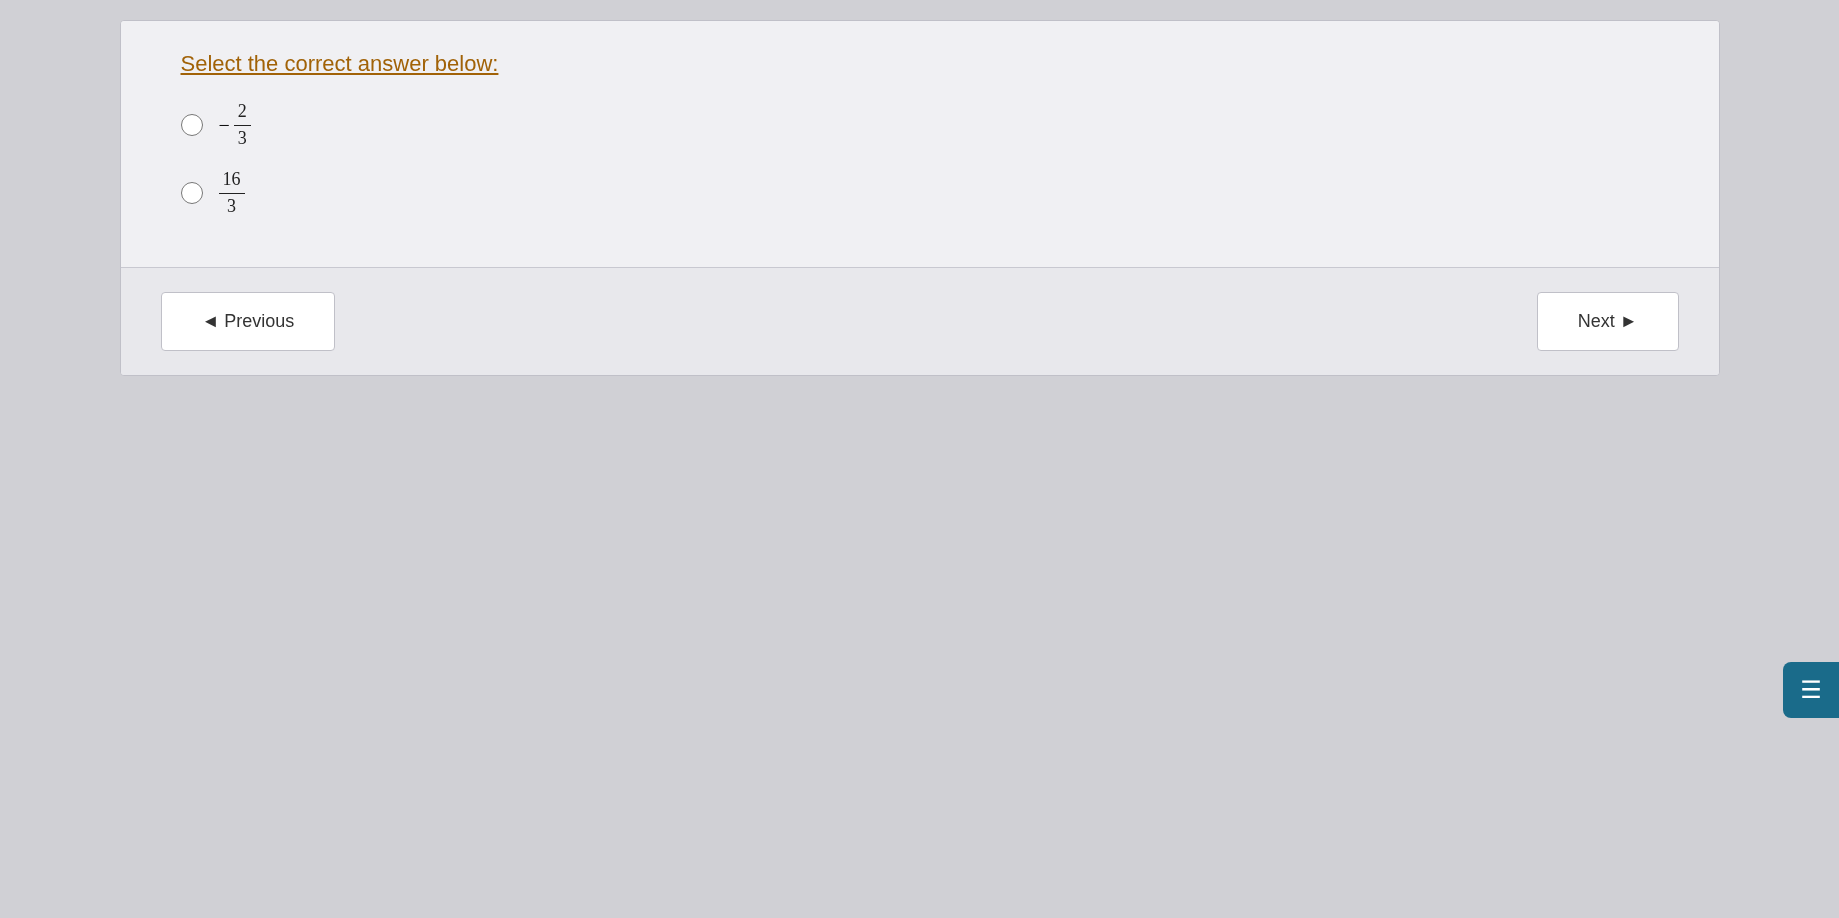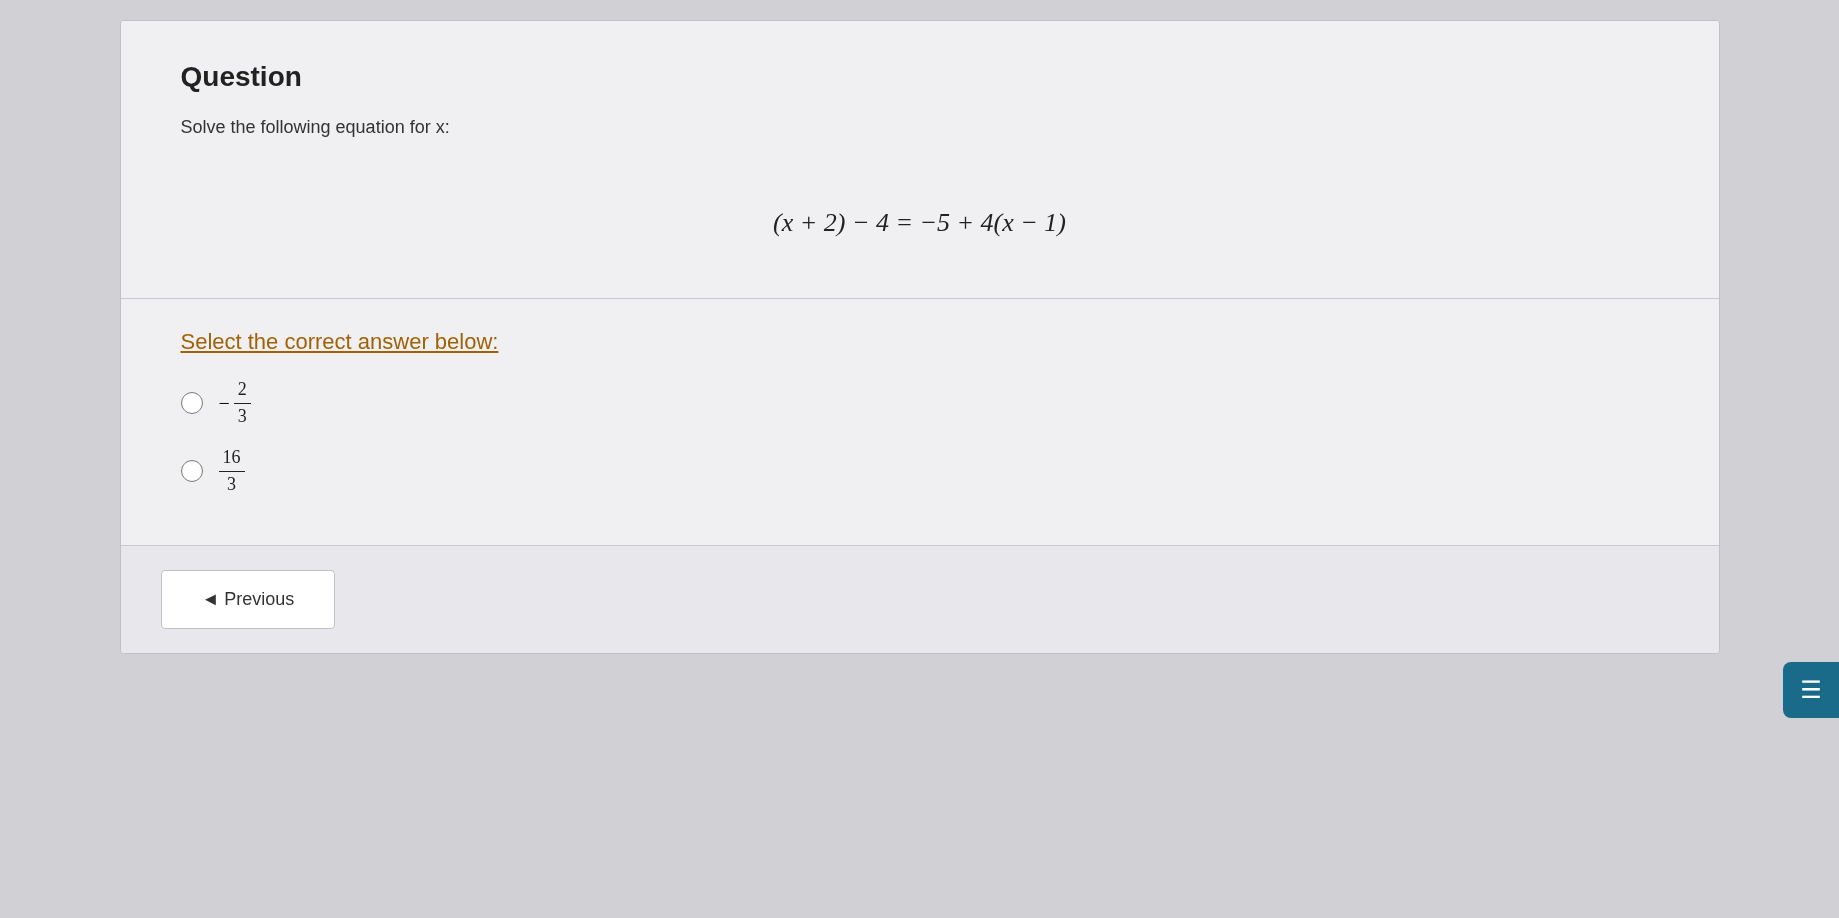--- a/index.html
+++ b/index.html
@@ -167,29 +167,20 @@
       display: flex;
       justify-content: center;
       padding: 20px 0 10px 0;
     }
   </style>
 </head>
 <body>
 
 <div class="page-container">
 
-  <div class="question-section">
-    <div class="question-title">Question</div>
-    <div class="question-text">Solve the following equation for x:</div>
-    <div class="equation-wrapper">
-      <div class="equation-display">
-        (<em>x</em> + 2) − 4 = −5 + 4(<em>x</em> − 1)
-      </div>
-    </div>
-  </div>
 
   <div class="answers-section">
     <div class="select-label">Select the correct answer below:</div>
 
     <label class="answer-option">
       <input type="radio" name="answer" style="">
       <span class="fraction-negative">
         <span class="minus-sign">−</span>
         <span class="fraction">
           <span class="numerator">2</span>
@@ -203,19 +194,20 @@
       <span class="fraction">
         <span class="numerator">16</span>
         <span class="denominator">3</span>
       </span>
     </label>
   </div>
 
   <div class="navigation-section">
     <button class="nav-button">◄ Previous</button>
     <span class="spacer"></span>
+    <button class="nav-button">Next ►</button>
   </div>
 
 </div>
 
 <div class="chat-button">
   <span class="chat-icon">☰</span>
 </div>
 
 </body></html>

